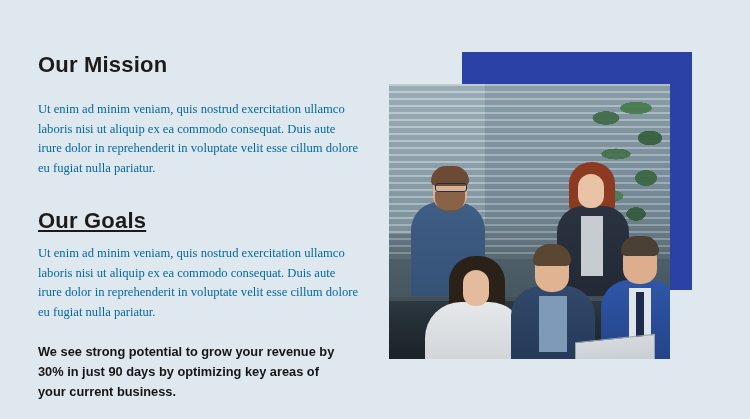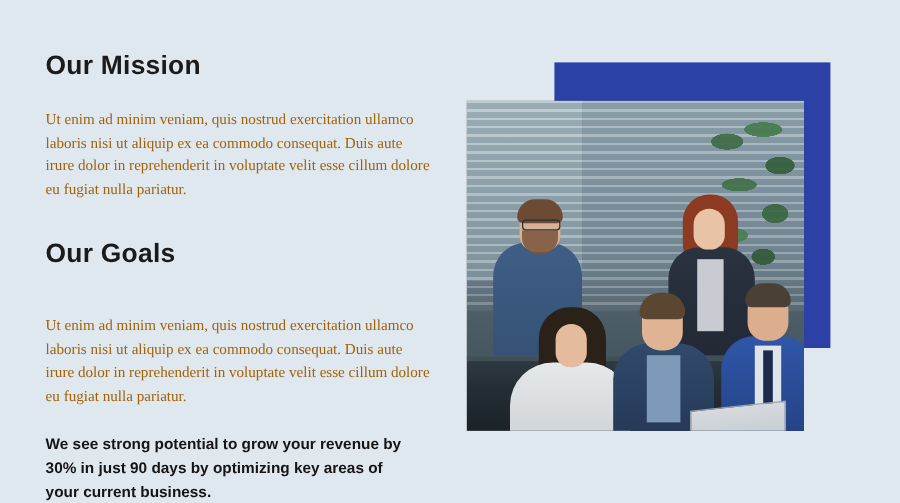--- a/index.html
+++ b/index.html
@@ -15,43 +15,44 @@
   }
   .page {
     position: relative;
     width: 750px;
     height: 419px;
     background: #dfe7ef;
   }
   .content {
     position: absolute;
     left: 38px;
-    top: 42px;
+    top: 52px;
     width: 330px;
   }
   .heading {
     font-family: "Liberation Sans", sans-serif;
     font-size: 22px;
     font-weight: bold;
     color: #1b1b1b;
     letter-spacing: 0.2px;
     margin: 0;
   }
   .heading-mission {
     margin-bottom: 22px;
   }
   .heading-goals {
     margin-top: 30px;
-    margin-bottom: 38px;
+    margin-bottom: 10px;
+    text-decoration: underline;
   }
   .paragraph {
     font-family: "Liberation Serif", serif;
     font-size: 12.6px;
     line-height: 19.5px;
-    color: #a16207;
+    color: #0369a1;
     margin: 0;
     width: 322px;
   }
   .paragraph-bold {
     font-family: Liberation Sans, sans-serif;
     font-size: 12.8px;
     line-height: 20px;
     color: #151515;
     font-weight: bold;
     margin: 0;

